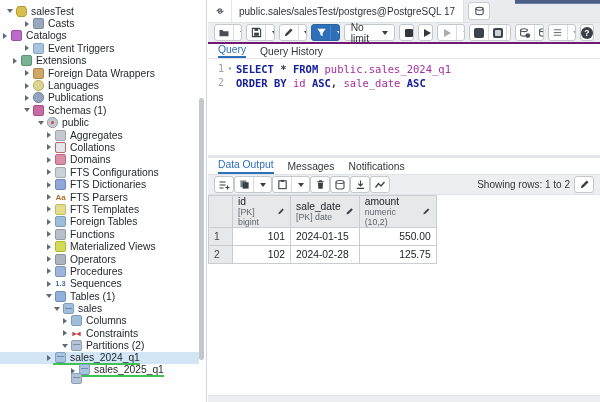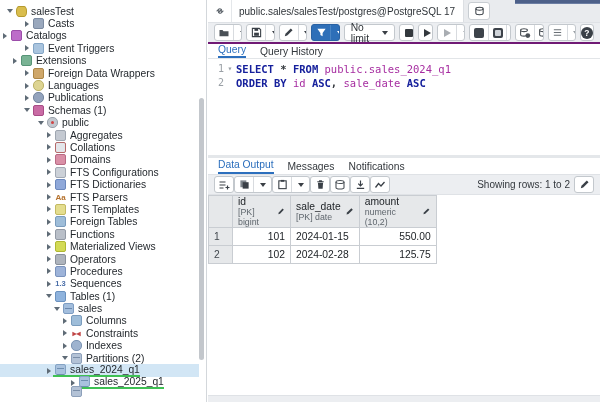--- a/index.html
+++ b/index.html
@@ -371,29 +371,20 @@
             <span class="tree-label">Columns</span>
           </span>
         </div>
         <div class="tree-row" style="padding-left: 60px;">
           <span class="tw collapsed">
             <i></i>
           </span>
           <span class="lbl-wrap">
             <span class="ti ic-constraints">▸◂</span>
             <span class="tree-label">Constraints</span>
-          </span>
-        </div>
-        <div class="tree-row" style="padding-left: 60px;">
-          <span class="tw collapsed">
-            <i></i>
-          </span>
-          <span class="lbl-wrap">
-            <span class="ti ic-indexes"></span>
-            <span class="tree-label">Indexes</span>
           </span>
         </div>
         <div class="tree-row" style="padding-left: 60px;">
           <span class="tw expanded">
             <i></i>
           </span>
           <span class="lbl-wrap">
             <span class="ti ic-partitions"></span>
             <span class="tree-label">Partitions (2)</span>
           </span>

